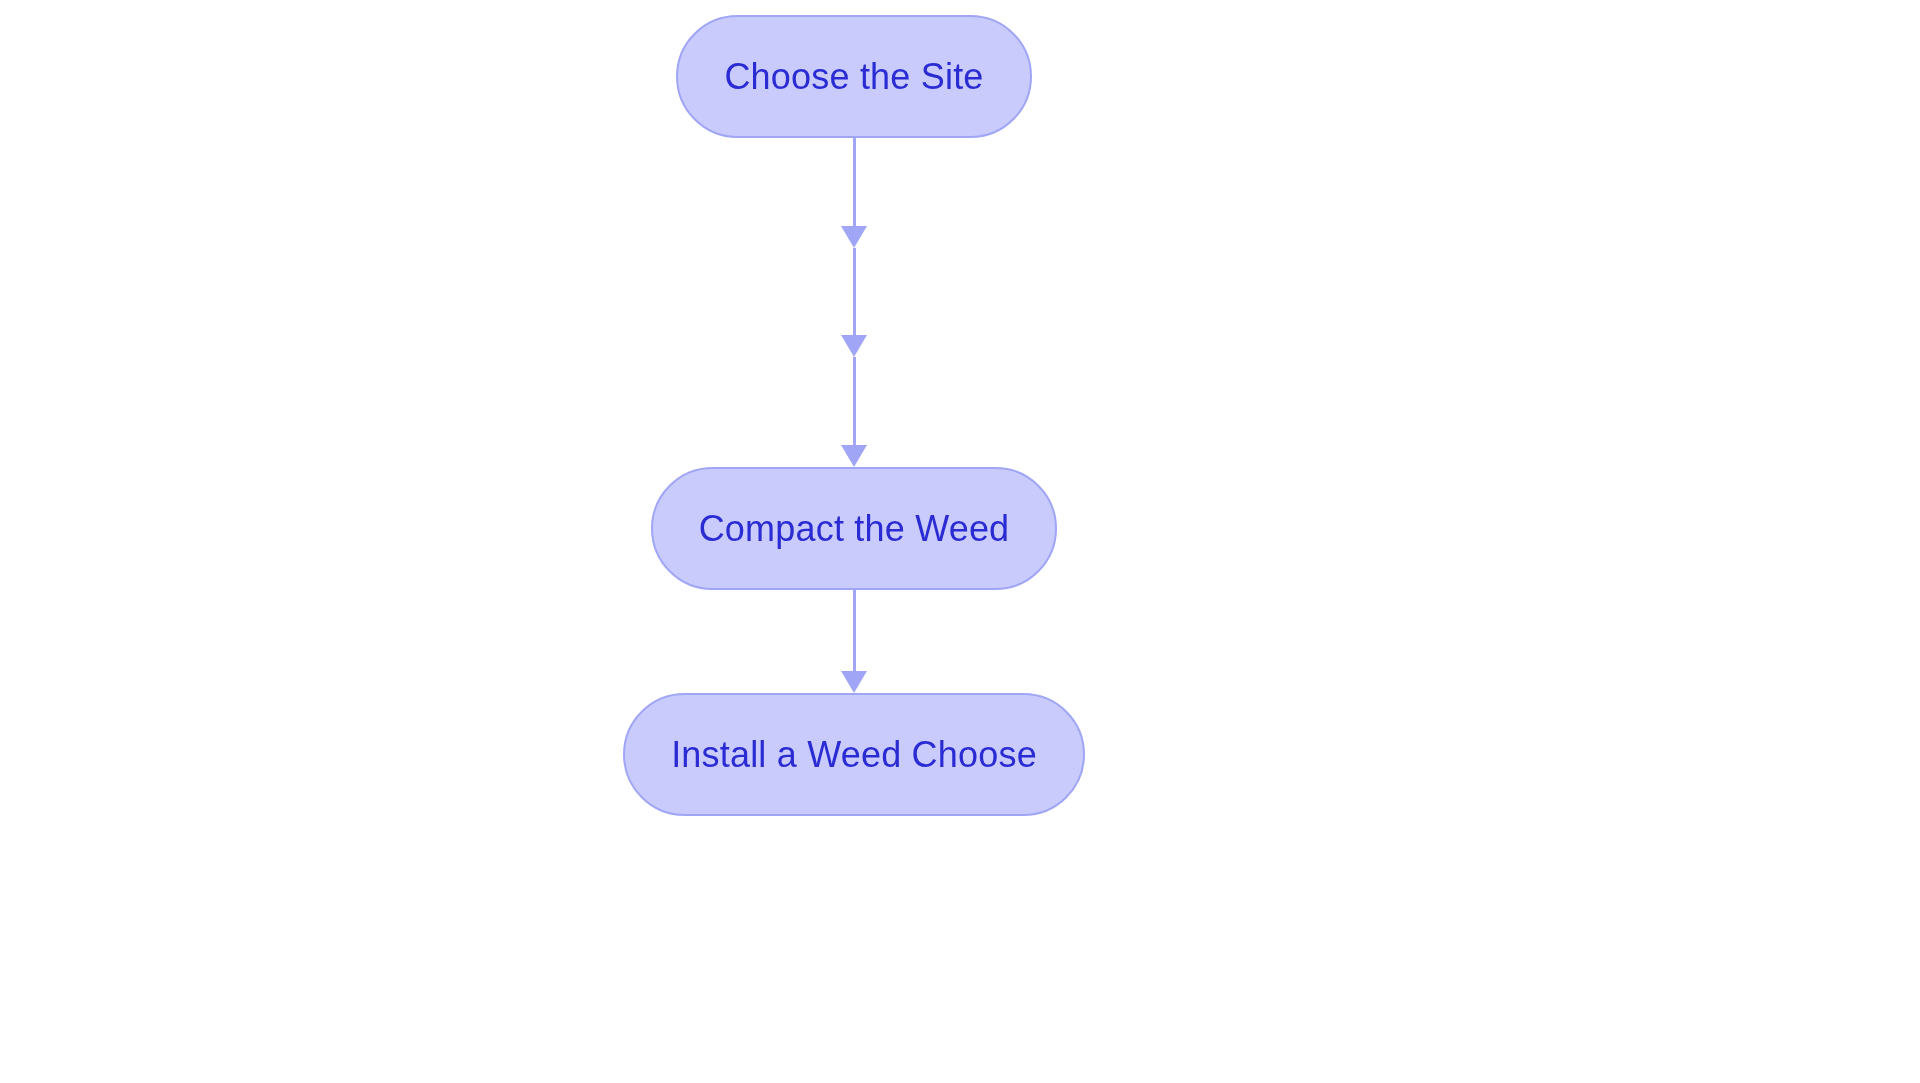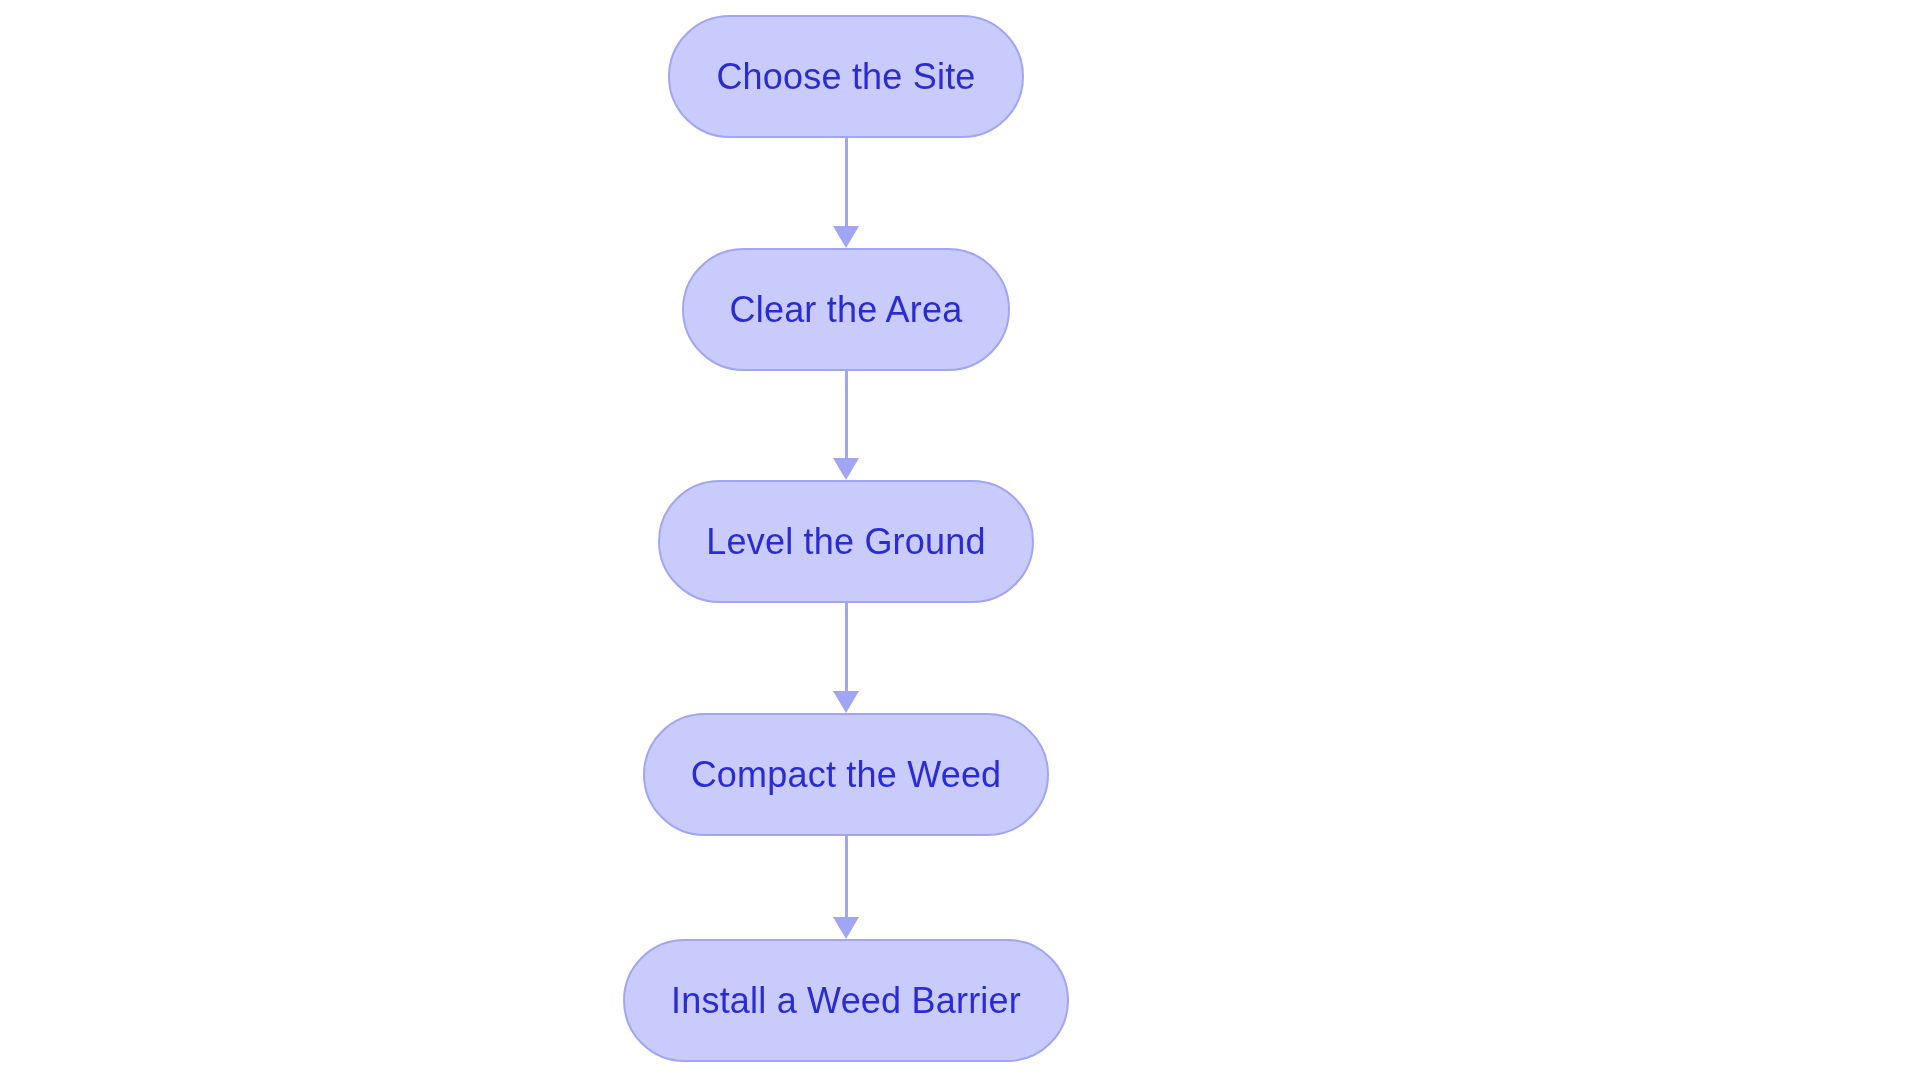--- a/index.html
+++ b/index.html
@@ -17,21 +17,21 @@
 
   #flowchart-canvas {
     position: relative;
     width: 1920px;
     height: 1083px;
     background: #ffffff;
   }
 
   .flow-column {
     position: absolute;
-    left: 8px;
+    left: 16px;
     top: 0;
     width: 1676px;
     height: 1083px;
     display: flex;
     flex-direction: column;
     align-items: center;
     justify-content: flex-start;
   }
 
   
@@ -103,45 +103,39 @@
 
     <div class="node">
       <span class="node-label">Choose the Site</span>
     </div>
 
     <div class="connector gap-1">
       <div class="connector-line"></div>
       <div class="connector-arrowhead"></div>
     </div>
 
-    <div class="node">
-      <span class="node-label">Clear the Area</span>
-    </div>
 
     <div class="connector gap-2">
       <div class="connector-line"></div>
       <div class="connector-arrowhead"></div>
     </div>
 
-    <div class="node">
-      <span class="node-label">Level the Ground</span>
-    </div>
 
     <div class="connector gap-3">
       <div class="connector-line"></div>
       <div class="connector-arrowhead"></div>
     </div>
 
     <div class="node">
       <span class="node-label">Compact the Weed</span>
     </div>
 
     <div class="connector gap-4">
       <div class="connector-line"></div>
       <div class="connector-arrowhead"></div>
     </div>
 
     <div class="node">
-      <span class="node-label">Install a Weed Barrier</span>
+      <span class="node-label">Install a Weed Choose</span>
     </div>
 
   </div>
 </div>
 
 </body></html>

